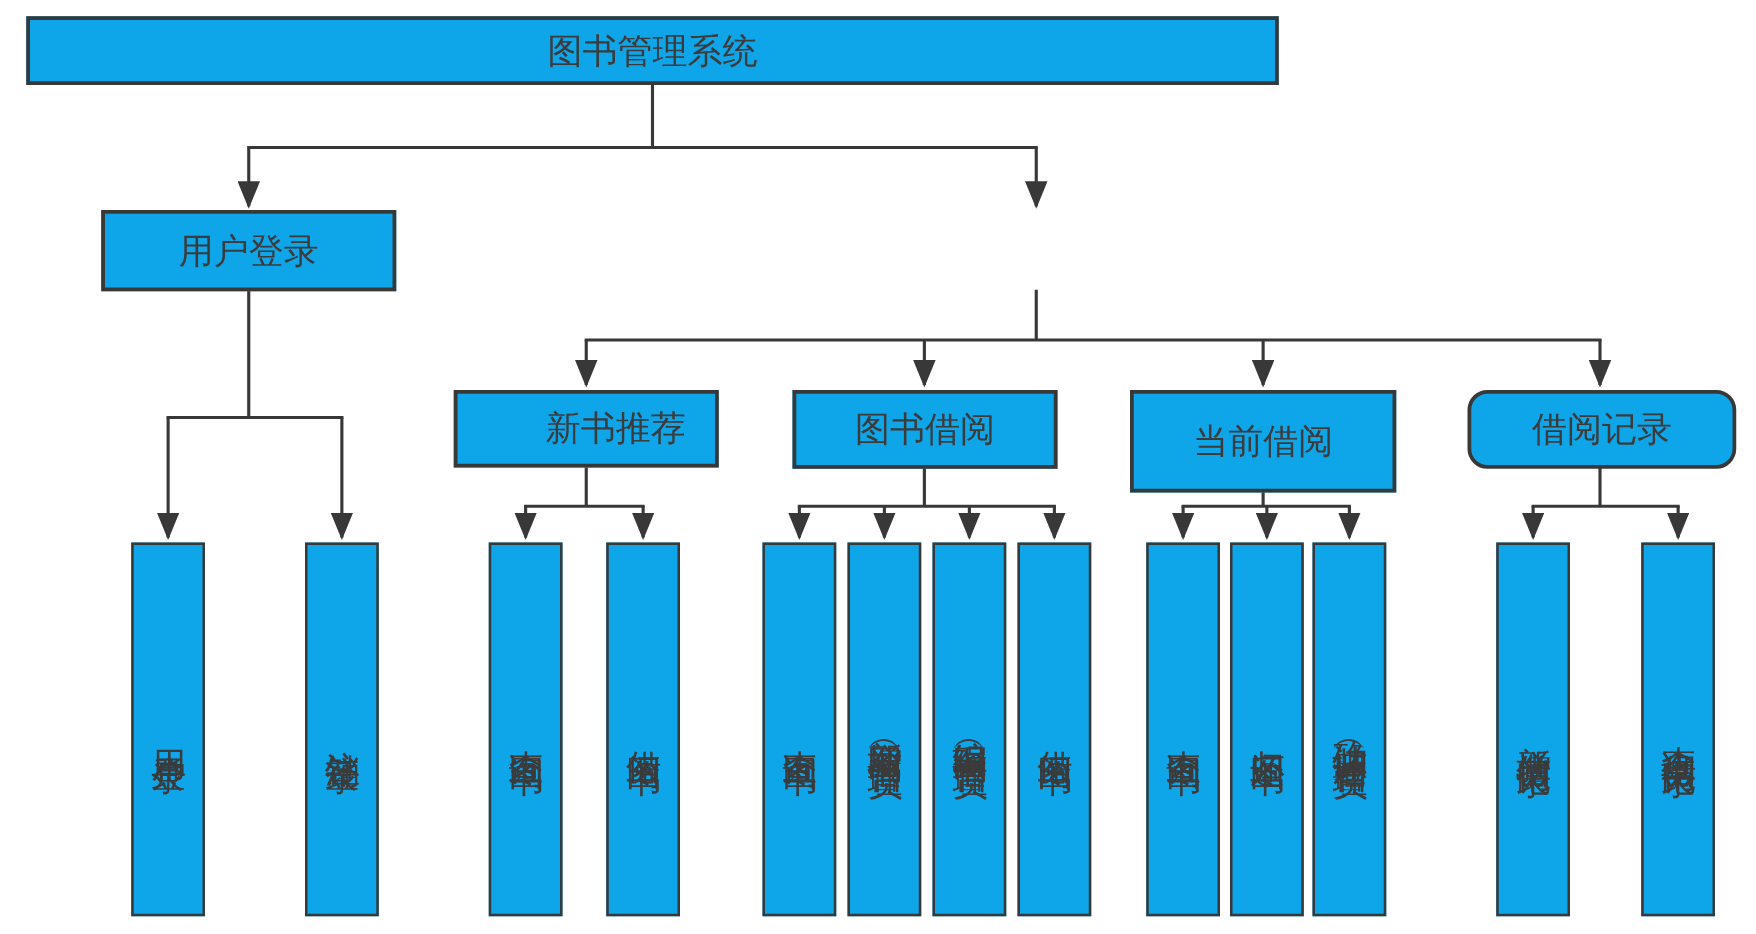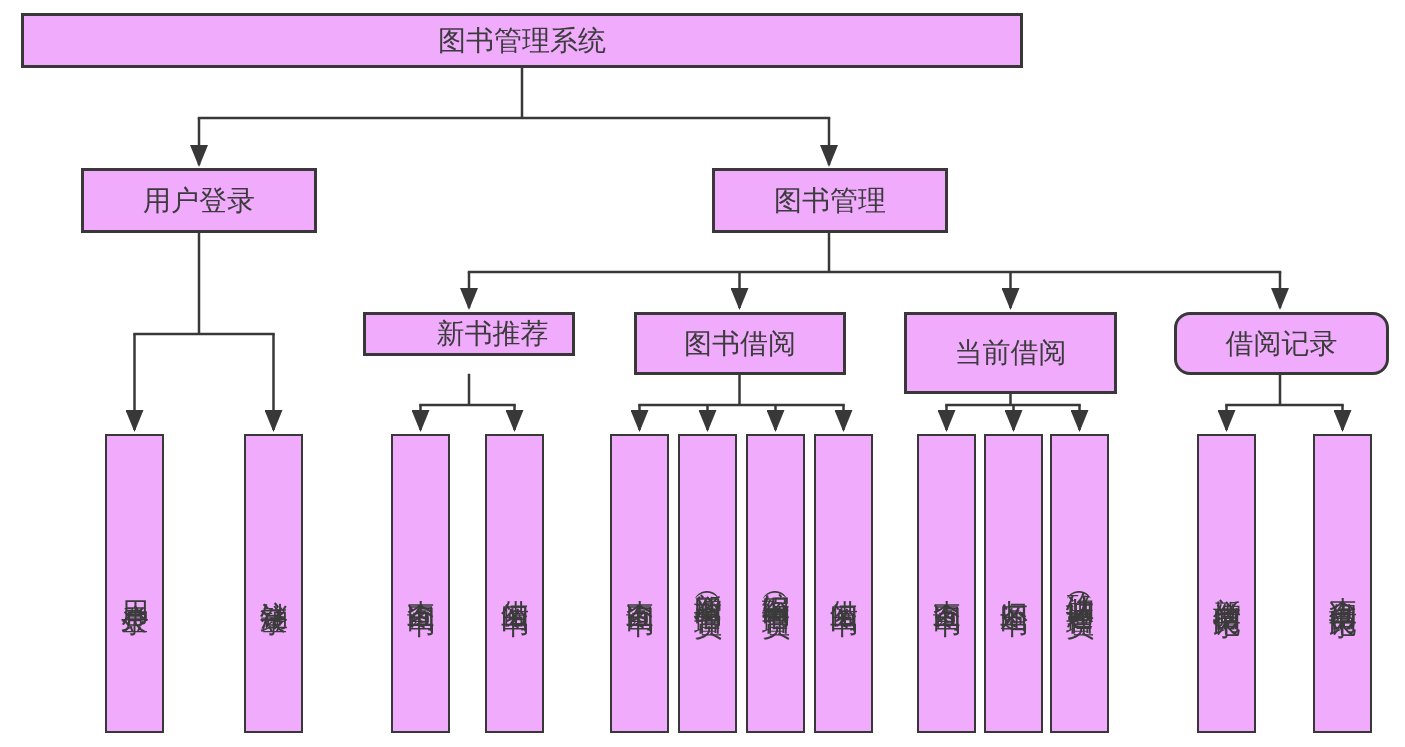--- a/index.html
+++ b/index.html
@@ -14,21 +14,21 @@
   .connectors {
     position: absolute;
     left: 0; top: 0;
     width: 1405px; height: 747px;
     pointer-events: none;
   }
   .node {
     position: absolute;
     box-sizing: border-box;
     border: 3px solid #383838;
-    background: #f0abfc;
+    background: #0ea5e9;
     display: flex;
     align-items: center;
     justify-content: center;
     color: #3b3b3b;
     font-size: 28px;
     text-align: center;
     white-space: nowrap;
   }
   .node .vtext {
     writing-mode: vertical-rl;
@@ -36,21 +36,21 @@
     letter-spacing: 3px;
     line-height: 1.15;
     white-space: normal;
   }
   
   .n-root   { left: 21px;   top: 13px;  width: 1002px; height: 55px; }
   
   .n-login  { left: 81px;   top: 168px; width: 236px;  height: 65px; }
   .n-mgmt   { left: 712px;  top: 168px; width: 236px;  height: 65px; }
   
-  .n-rec    { left: 363px;  top: 312px; width: 212px;  height: 44px; padding-left: 47px; }
+  .n-rec    { left: 363px;  top: 312px; width: 212px;  height: 62px; padding-left: 47px; }
   .n-borrow { left: 634px;  top: 312px; width: 212px;  height: 63px; text-align: center; }
   .n-cur    { left: 904px;  top: 312px; width: 213px;  height: 82px; }
   .n-rcd    { left: 1174px; top: 312px; width: 215px;  height: 63px; border-radius: 16px; }
   
   .leaf { top: 434px; height: 299px; width: 59px; border-width: 2.5px; }
   .l-1a { left: 105px;  } .l-1b { left: 244px;  }
   .l-2a { left: 391px;  } .l-2b { left: 485px;  }
   .l-3a { left: 610px;  } .l-3b { left: 678px;  } .l-3c { left: 746px;  } .l-3d { left: 814px;  }
   .l-4a { left: 917px;  } .l-4b { left: 984px;  } .l-4c { left: 1050px; }
   .l-5a { left: 1197px; } .l-5b { left: 1313px; }
@@ -110,23 +110,20 @@
     </g>
   </svg>
 
   <div class="node n-root">
     <span>图书管理系统</span>
   </div>
 
   <div class="node n-login">
     <span>用户登录</span>
   </div>
-  <div class="node n-mgmt">
-    <span>图书管理</span>
-  </div>
 
   <div class="node n-rec">
     <span>新书推荐</span>
   </div>
   <div class="node n-borrow">
     <span>图书借阅</span>
   </div>
   <div class="node n-cur">
     <span>当前借阅</span>
   </div>

